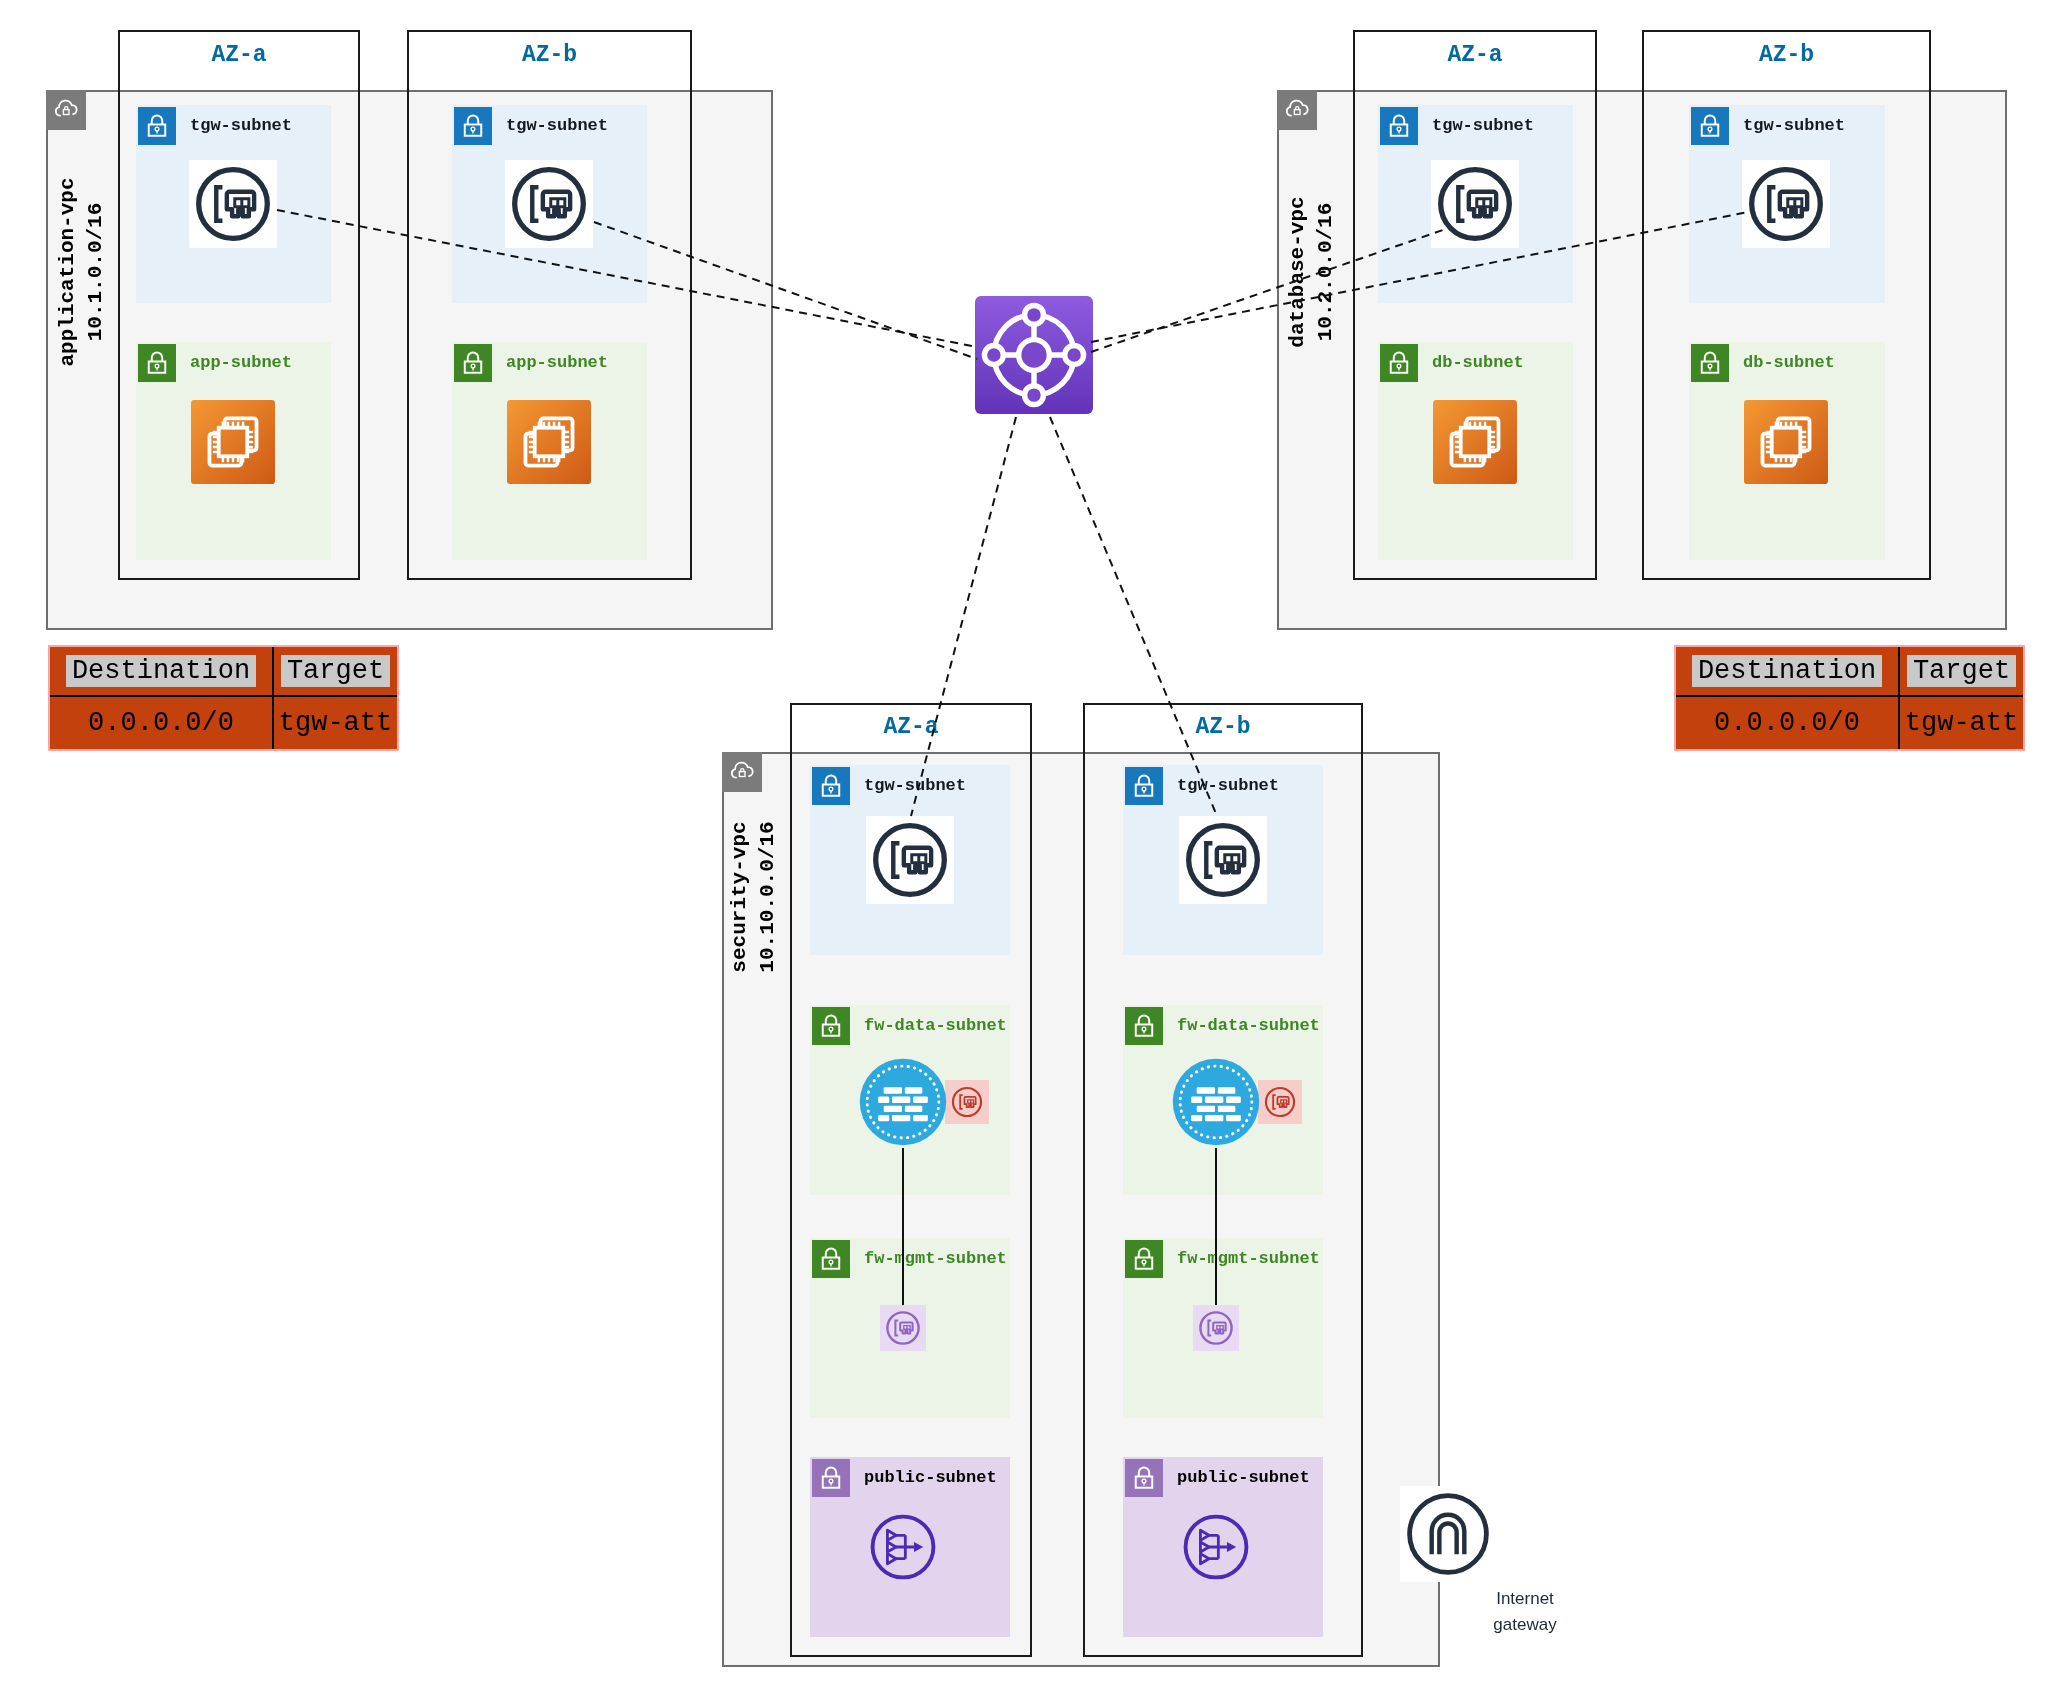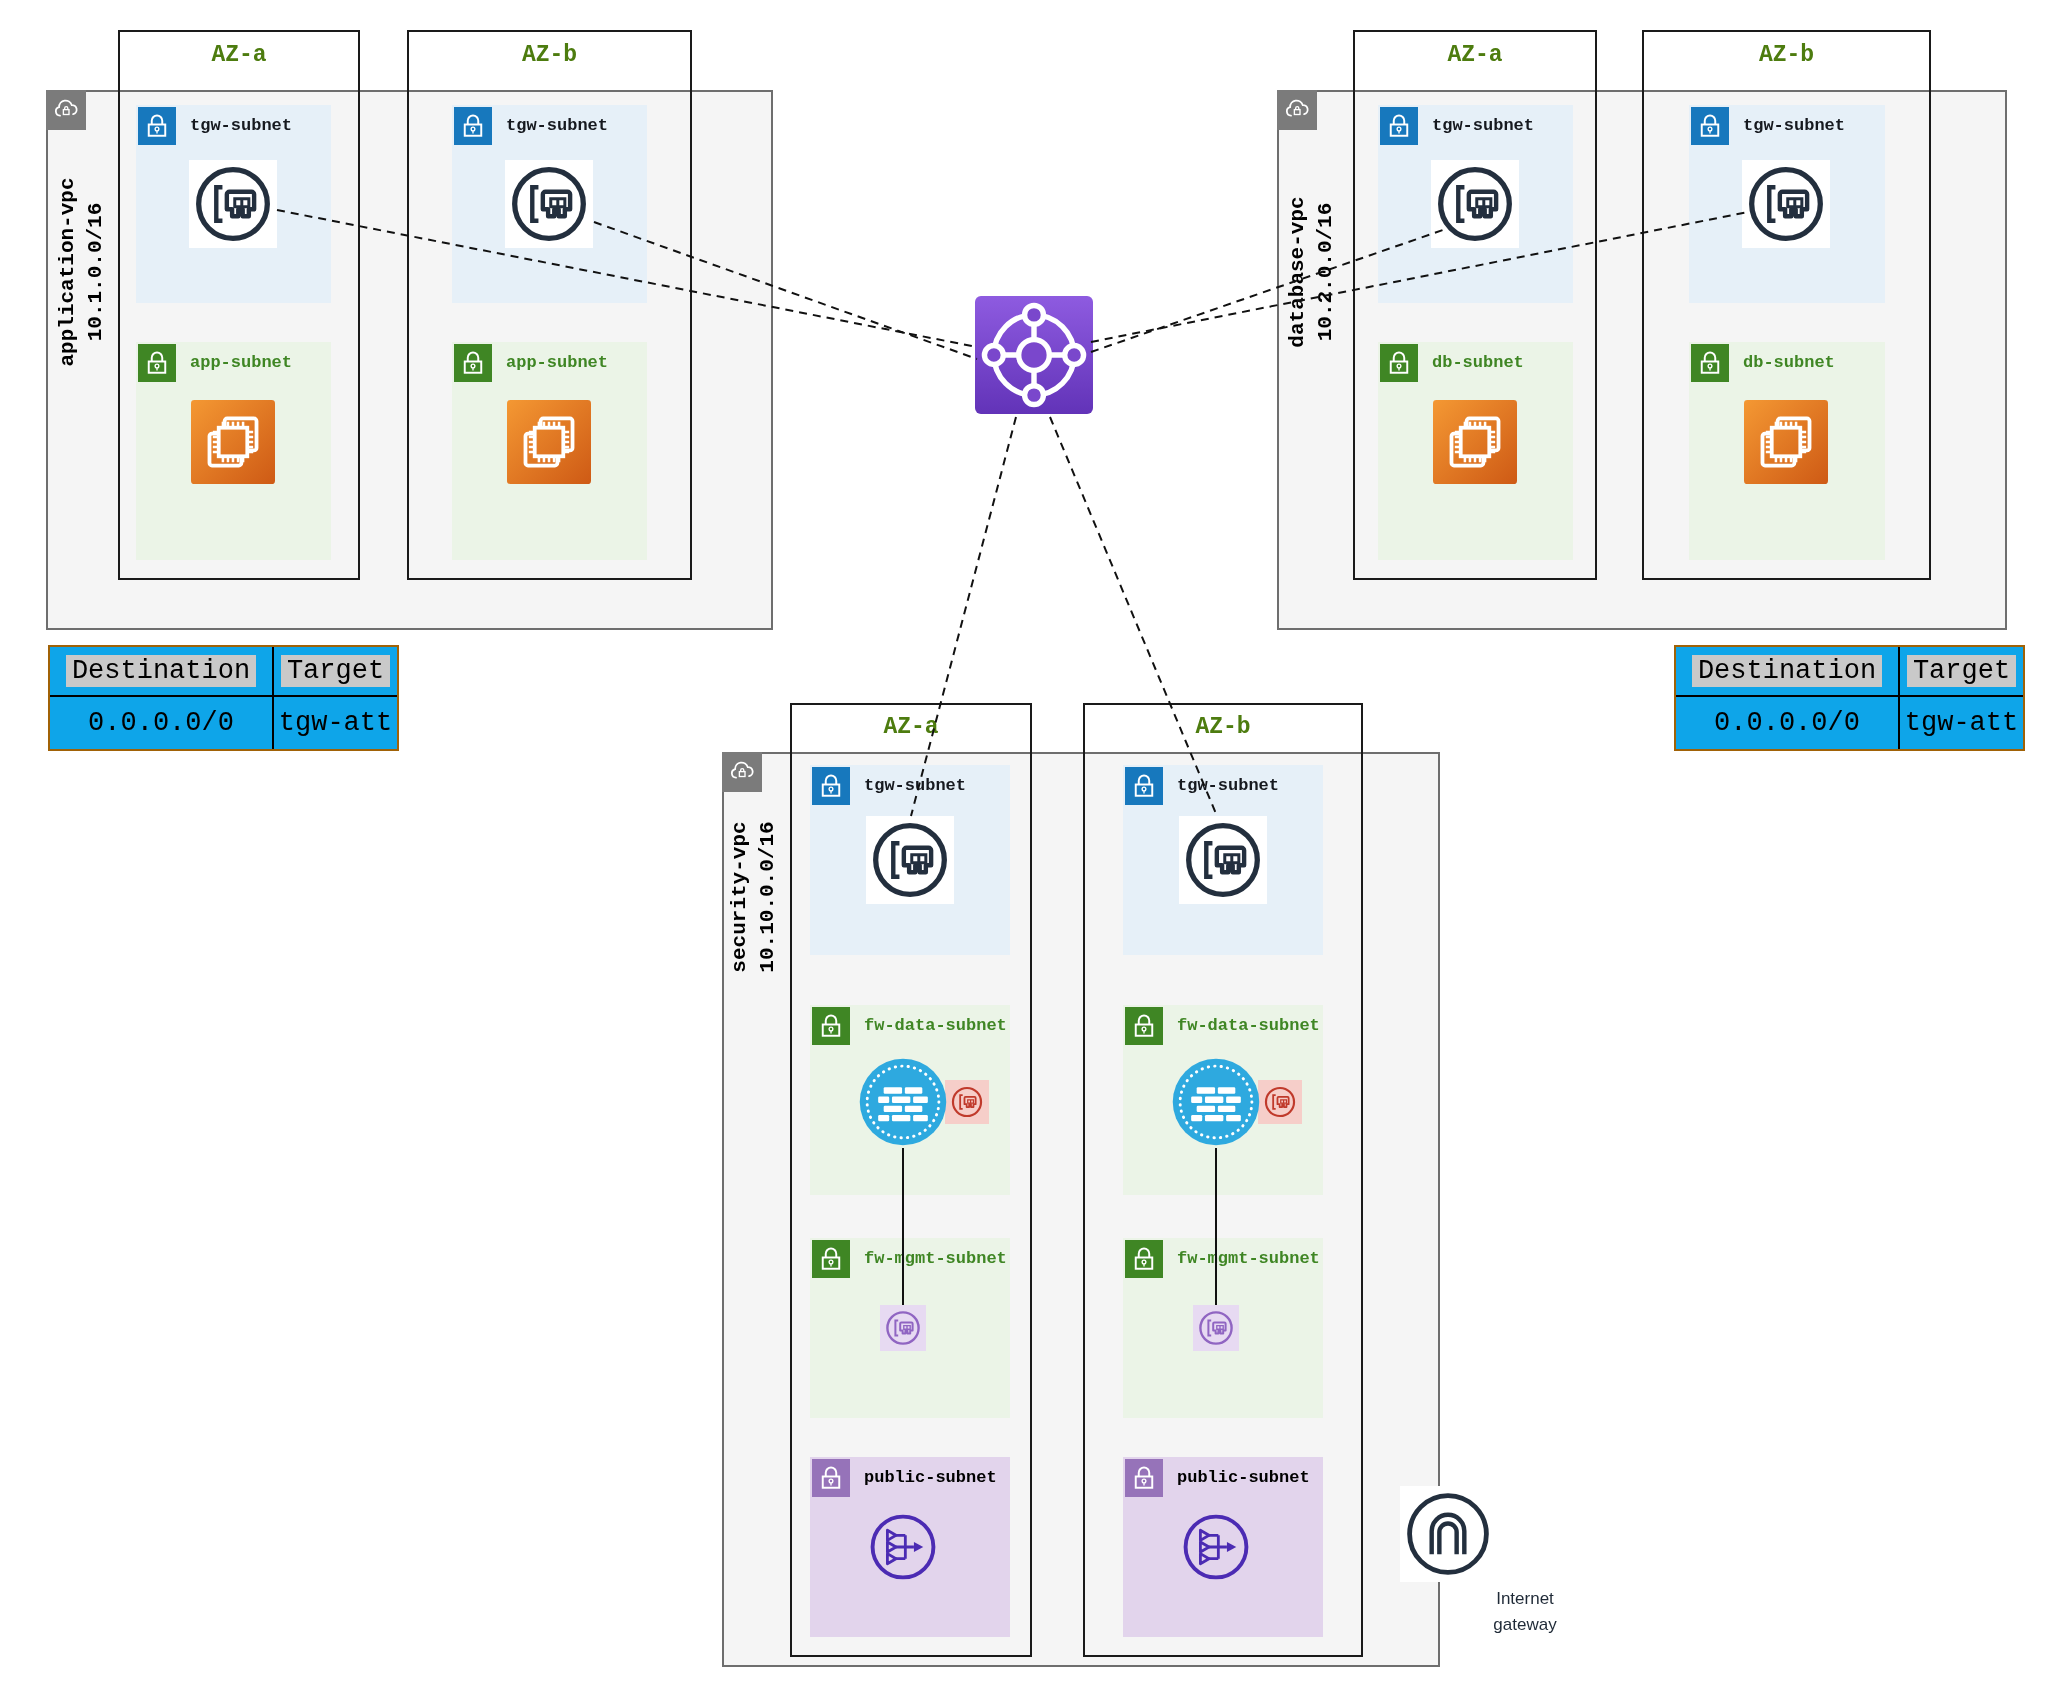--- a/index.html
+++ b/index.html
@@ -1,38 +1,38 @@
 <!DOCTYPE html>
 <html><head>
 <meta charset="utf-8">
 <style>
   html,body{margin:0;padding:0;background:#ffffff;}
   #canvas{position:relative;width:2045px;height:1700px;background:#ffffff;overflow:hidden;
           font-family:"Liberation Mono",monospace;}
   .abs{position:absolute;box-sizing:border-box;}
   .vpc{background:#F5F5F5;border:2px solid #6E6E6E;}
   .az{border:2px solid #1A1A1A;background:transparent;}
-  .az-title{font:700 23px "Liberation Mono",monospace;color:#4d7c0f;text-align:center;}
+  .az-title{font:700 23px "Liberation Mono",monospace;color:#0369a1;text-align:center;}
   .vlabel{display:flex;flex-direction:column;justify-content:center;transform:rotate(-90deg);
           font:700 21px "Liberation Mono",monospace;color:#000;text-align:center;line-height:28px;}
   .sn-blue{background:#E6F0F8;}
   .sn-green{background:#EBF4E7;}
   .sn-purple{background:#E2D4EC;}
   .badge{display:flex;align-items:center;justify-content:center;}
   .b-blue{background:#1778BD;}
   .b-green{background:#3F8624;}
   .b-purple{background:#9673B9;}
   .b-gray{background:#7B7B7B;}
   .badge svg{width:30px;height:30px;color:#fff;}
   .sn-label{font:700 17px "Liberation Mono",monospace;white-space:nowrap;}
   .t-dark{color:#16191F;}
   .t-green{color:#3F8624;}
   .t-black{color:#000;}
   .white-sq{background:#fff;}
-  .rt{border:2px solid #a16207;background:#0ea5e9;display:grid;grid-template-columns:222px 125px;
+  .rt{border:2px solid #fca5a5;background:#c2410c;display:grid;grid-template-columns:222px 125px;
       grid-template-rows:50px 52px;font:400 27px "Liberation Mono",monospace;color:#000;}
   .rt-cell{display:flex;align-items:center;justify-content:center;border-left:2px solid #000;}
   .rt-cell.first{border-left:none;}
   .rt-head{border-bottom:2px solid #000;}
   .hl{background:#C9C9C9;padding:1px 6px;}
   .igw-label{font:400 17px "Liberation Sans",sans-serif;color:#1F2A37;text-align:center;line-height:26px;}
   svg.icon{display:block;}
   #wires{position:absolute;left:0;top:0;z-index:40;pointer-events:none;}
 </style>
 </head>

